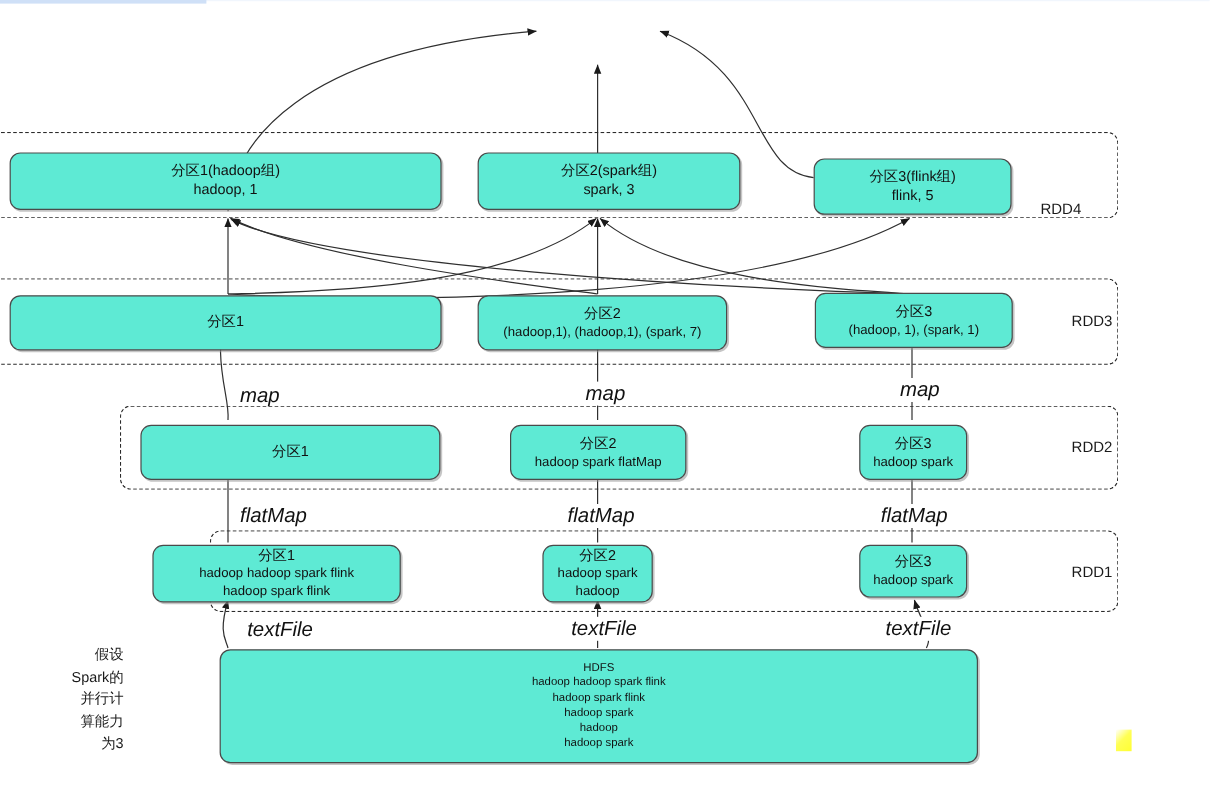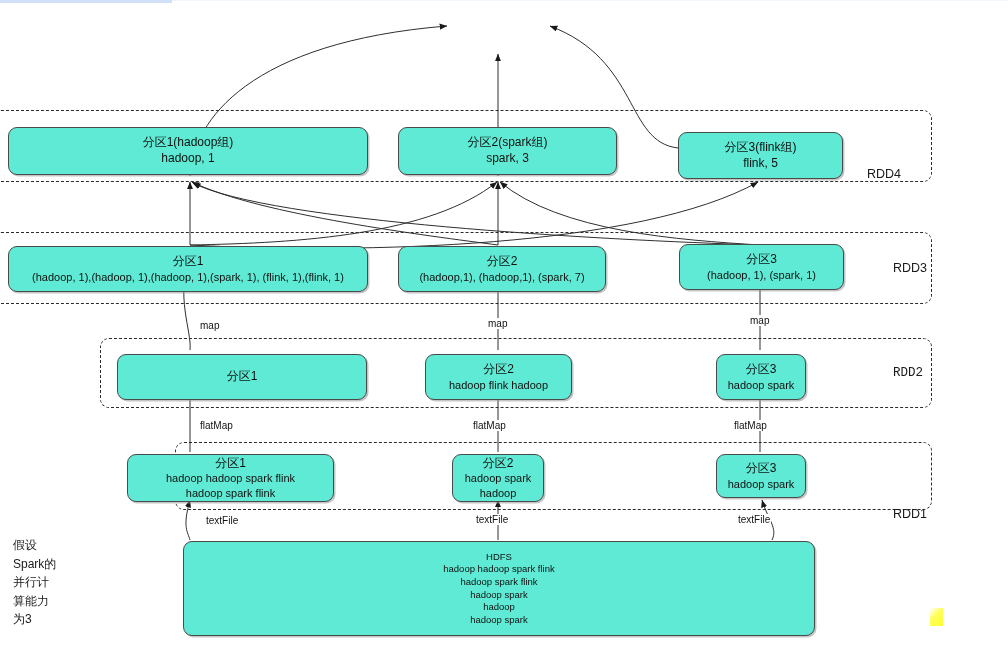--- a/index.html
+++ b/index.html
@@ -30,22 +30,22 @@
   .t12{font-size:12px;}
   .t11{font-size:11px;}
   .t10{font-size:9.5px;}
 
   .driver{
     position:absolute;box-sizing:border-box;background:#ffffff;
     border:1.2px dashed #2b2b2b;border-radius:7px;
     display:flex;align-items:center;justify-content:center;font-size:12px;
   }
 
-  .edgelabel{position:absolute;font-size:10px;color:#111;white-space:nowrap;background:#fff;padding:0 1px;}
-  .sidenote{position:absolute;font-size:12px;line-height:1.55;text-align:left;color:#1a1a1a;width:90px;}
+  .edgelabel{position:absolute;font-size:17px;color:#111;white-space:nowrap;background:#fff;padding:0 1px;font-style:italic;}
+  .sidenote{position:absolute;font-size:12px;line-height:1.55;text-align:right;color:#1a1a1a;width:90px;}
   .hdfsline{display:block;white-space:nowrap;}
 </style>
 </head>
 <body>
 
 <div id="stage">
 
   <div class="topbar2"></div>
   <div class="topbar"></div>
   <div class="ymark"></div>
@@ -101,56 +101,55 @@
   <div class="node" style="left:678px;top:132px;width:165px;height:47px;">
     <span class="l t12">分区3(flink组)</span>
     <span class="l t12">flink, 5</span>
   </div>
 
   <div class="rddbox" style="left:-8px;top:232px;width:940px;height:72px;"></div>
   <div class="rddlabel" style="left:893px;top:261px;">RDD3</div>
 
   <div class="node" style="left:8px;top:246px;width:360px;height:46px;">
     <span class="l t12">分区1</span>
-    <span class="l t11">(hadoop, 1),(hadoop, 1),(hadoop, 1),(spark, 1), (flink, 1),(flink, 1)</span>
   </div>
   <div class="node" style="left:398px;top:246px;width:208px;height:46px;">
     <span class="l t12">分区2</span>
     <span class="l t11">(hadoop,1), (hadoop,1), (spark, 7)</span>
   </div>
   <div class="node" style="left:679px;top:244px;width:165px;height:46px;">
     <span class="l t12">分区3</span>
     <span class="l t11">(hadoop, 1), (spark, 1)</span>
   </div>
 
   <div class="edgelabel" style="left:199px;top:320px;">map</div>
   <div class="edgelabel" style="left:487px;top:318px;">map</div>
   <div class="edgelabel" style="left:749px;top:315px;">map</div>
 
   <div class="rddbox" style="left:100px;top:338px;width:832px;height:70px;"></div>
-  <div class="rddlabel" style="left:893px;top:366px;font-family:Liberation Mono, monospace;">RDD2</div>
+  <div class="rddlabel" style="left:893px;top:366px;">RDD2</div>
 
   <div class="node" style="left:117px;top:354px;width:250px;height:46px;">
     <span class="l t12">分区1</span>
   </div>
   <div class="node" style="left:425px;top:354px;width:147px;height:46px;">
     <span class="l t12">分区2</span>
-    <span class="l t11">hadoop flink hadoop</span>
+    <span class="l t11">hadoop spark flatMap</span>
   </div>
   <div class="node" style="left:716px;top:354px;width:90px;height:46px;">
     <span class="l t12">分区3</span>
     <span class="l t11">hadoop spark</span>
   </div>
 
   <div class="edgelabel" style="left:199px;top:420px;">flatMap</div>
   <div class="edgelabel" style="left:472px;top:420px;">flatMap</div>
   <div class="edgelabel" style="left:733px;top:420px;">flatMap</div>
 
   <div class="rddbox" style="left:175px;top:442px;width:757px;height:68px;"></div>
-  <div class="rddlabel" style="left:893px;top:470px;margin-top:37px;">RDD1</div>
+  <div class="rddlabel" style="left:893px;top:470px;">RDD1</div>
 
   <div class="node" style="left:127px;top:454px;width:207px;height:48px;">
     <span class="l t12">分区1</span>
     <span class="l t11">hadoop hadoop spark flink</span>
     <span class="l t11">hadoop spark flink</span>
   </div>
   <div class="node" style="left:452px;top:454px;width:92px;height:48px;">
     <span class="l t12">分区2</span>
     <span class="l t11">hadoop spark</span>
     <span class="l t11">hadoop</span>

